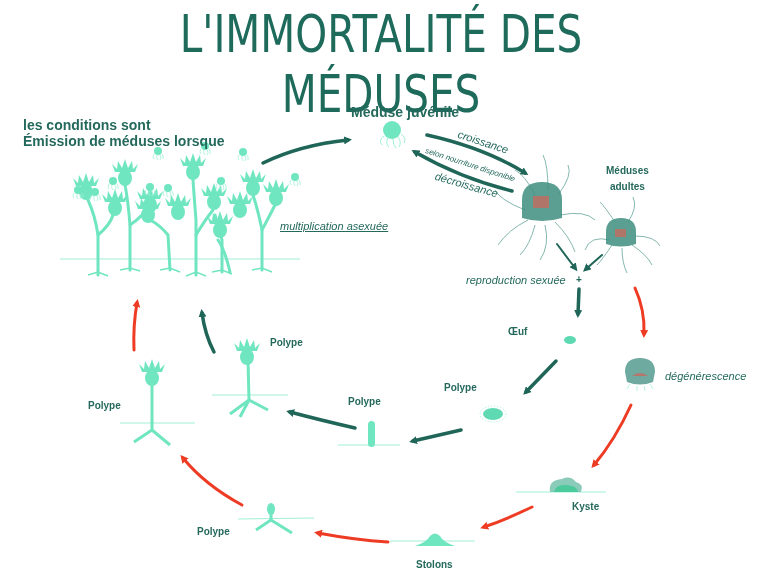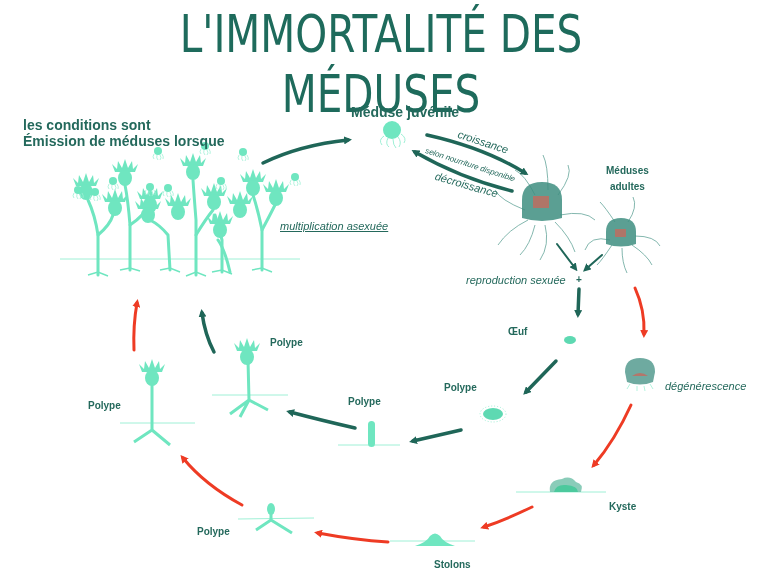--- a/index.html
+++ b/index.html
@@ -177,15 +177,15 @@
   <div>adultes</div>
 </div>
 <div class="ital" style="left:466px; top:274px;">reproduction sexuée</div>
 <div class="lbl" style="left:576px; top:272px;">+</div>
 <div class="lbl" style="left:508px; top:324px;">Œuf</div>
 <div class="lbl" style="left:444px; top:380px;">Polype</div>
 <div class="lbl" style="left:348px; top:394px;">Polype</div>
 <div class="lbl" style="left:270px; top:335px;">Polype</div>
 <div class="lbl" style="left:88px; top:398px;">Polype</div>
 <div class="lbl" style="left:197px; top:524px;">Polype</div>
-<div class="ital" style="left:665px; top:380px;">dégénérescence</div>
-<div class="lbl" style="left:609px; top:499px;">Kyste</div>
-<div class="lbl" style="left:434px; top:557px;">Stolons</div>
+<div class="ital" style="left:665px; top:370px;">dégénérescence</div>
+<div class="lbl" style="left:572px; top:499px;">Kyste</div>
+<div class="lbl" style="left:416px; top:557px;">Stolons</div>
 
 </body></html>

